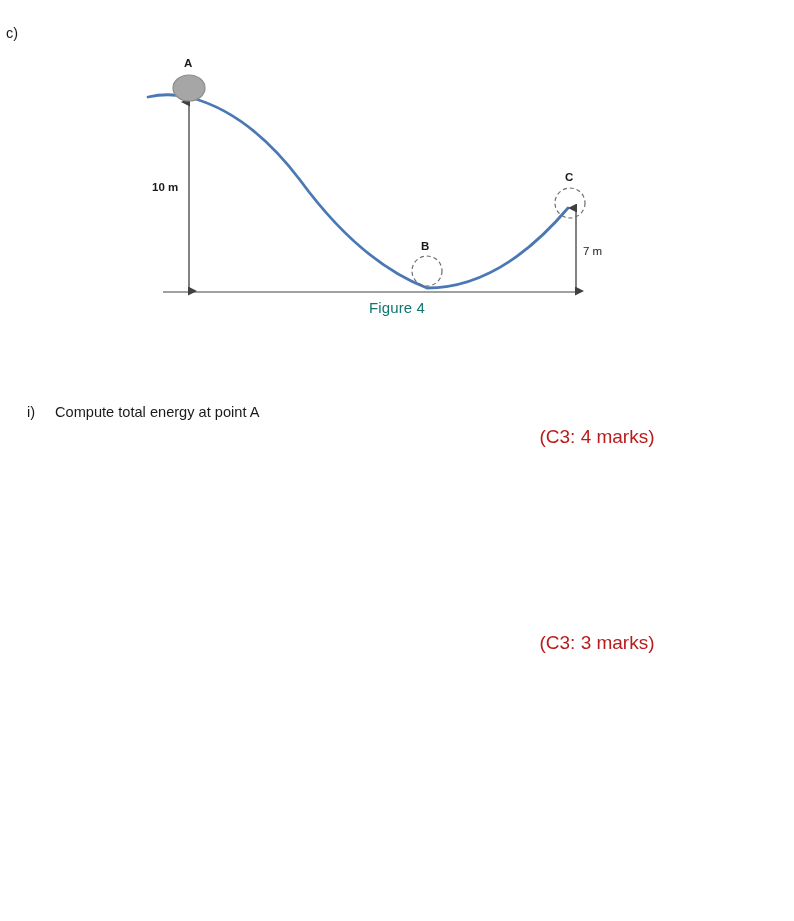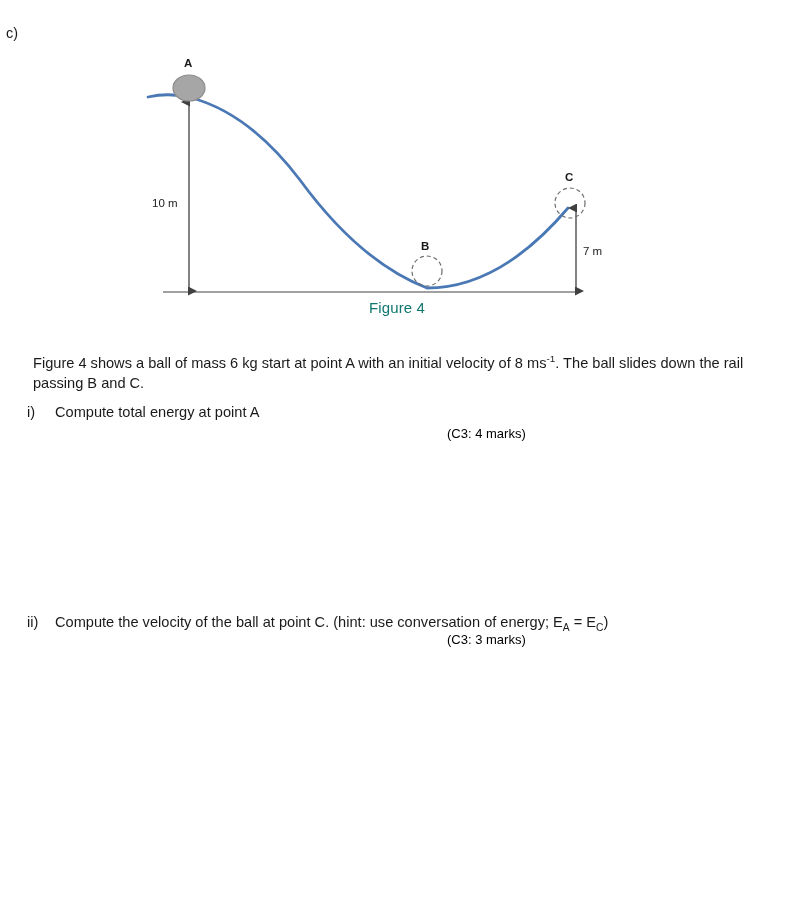--- a/index.html
+++ b/index.html
@@ -84,23 +84,23 @@
   .q-num {
     width: 28px;
     flex: 0 0 28px;
   }
   .q-text {
     flex: 1 1 auto;
   }
 
   .marks {
     position: absolute;
-    font-size: 13px;
-    color: #000000;
-    text-align: left;
+    font-size: 19px;
+    color: #b91c1c;
+    text-align: center;
   }
   .marks-i  { left: 447px; top: 426px; width: 300px; }
   .marks-ii { left: 447px; top: 632px; width: 300px; }
 
   sup {
     font-size: 0.68em;
     vertical-align: super;
     line-height: 0;
   }
   sub {
@@ -151,44 +151,37 @@
 
       <circle cx="570" cy="163" r="15" fill="none" stroke="#6b6b6b" stroke-width="1.2" stroke-dasharray="4 3"></circle>
     </svg>
 
     <div style="position:absolute; left:184px; top:17px; font-size:11.5px; font-weight:bold; color:#1a1a1a;">A</div>
 
     <div style="position:absolute; left:421px; top:200px; font-size:11.5px; font-weight:bold; color:#1a1a1a;">B</div>
 
     <div style="position:absolute; left:565px; top:131px; font-size:11.5px; font-weight:bold; color:#1a1a1a;">C</div>
 
-    <div style="position:absolute; left:152px; top:157px; font-size:11.5px; font-weight:normal; color:#1a1a1a;">10 m</div>
+    <div style="position:absolute; left:152px; top:141px; font-size:11.5px; font-weight:bold; color:#1a1a1a;">10 m</div>
 
     <div style="position:absolute; left:583px; top:205px; font-size:11.5px; color:#1a1a1a;">7 m</div>
 
     <div class="figure-caption">Figure 4</div>
   </div>
 
-  <p class="intro"><span>Figure 4 shows a ball of mass 6 kg start at point A with an initial velocity of 8 ms</span><sup>-1</sup><span>. The ball slides down the rail passing B and C.</span></p>
 
   <div class="question q-i">
     <div class="q-row">
       <span class="q-num">i)</span>
       <span class="q-text">Compute total energy at point A</span>
     </div>
   </div>
 
   <div class="marks marks-i">(C3: 4 marks)</div>
 
   <div class="answer-space answer-space-i"></div>
 
-  <div class="question q-ii">
-    <div class="q-row">
-      <span class="q-num">ii)</span>
-      <span class="q-text"><span>Compute the velocity of the ball at point C. (hint: use conversation of energy; E</span><sub>A</sub><span> = E</span><sub>C</sub><span>)</span></span>
-    </div>
-  </div>
 
   <div class="marks marks-ii">(C3: 3 marks)</div>
 
   <div class="answer-space answer-space-ii"></div>
 
 </div>
 
 </body></html>

